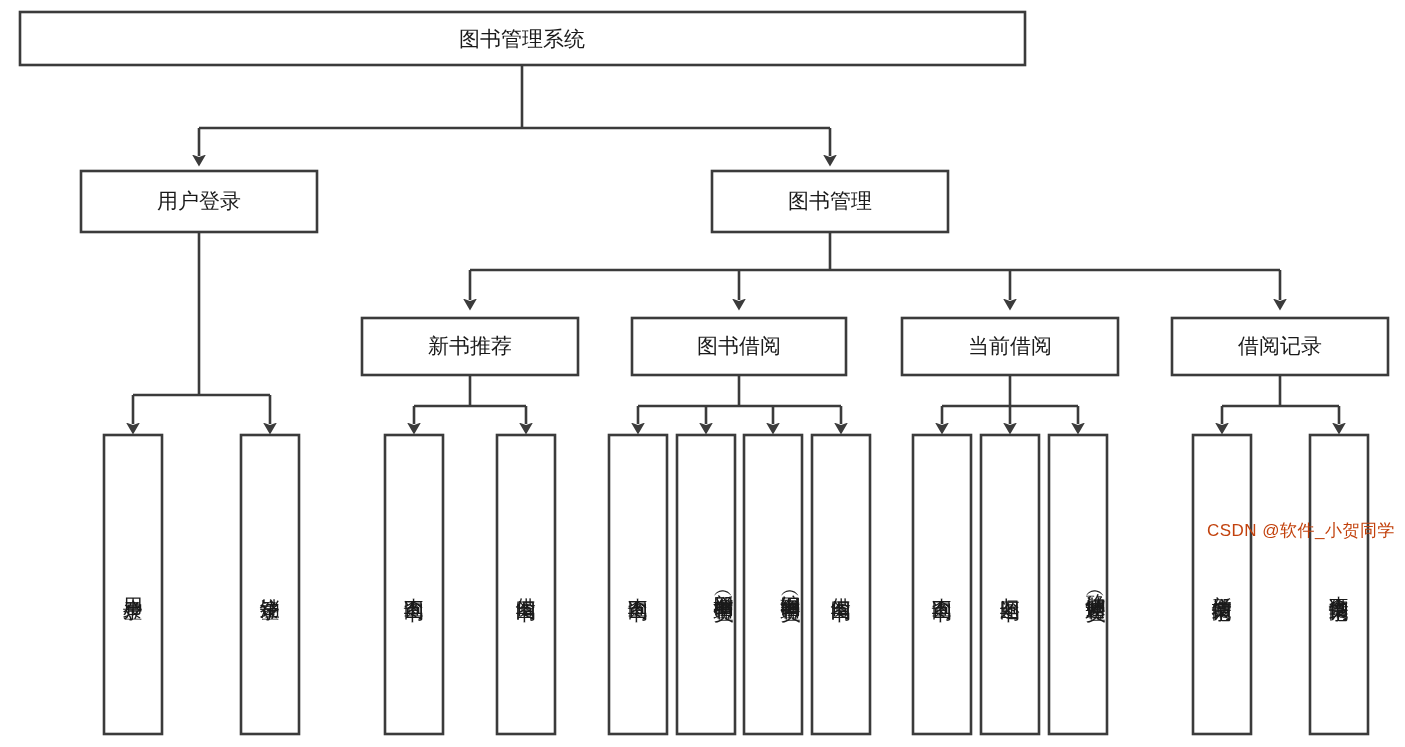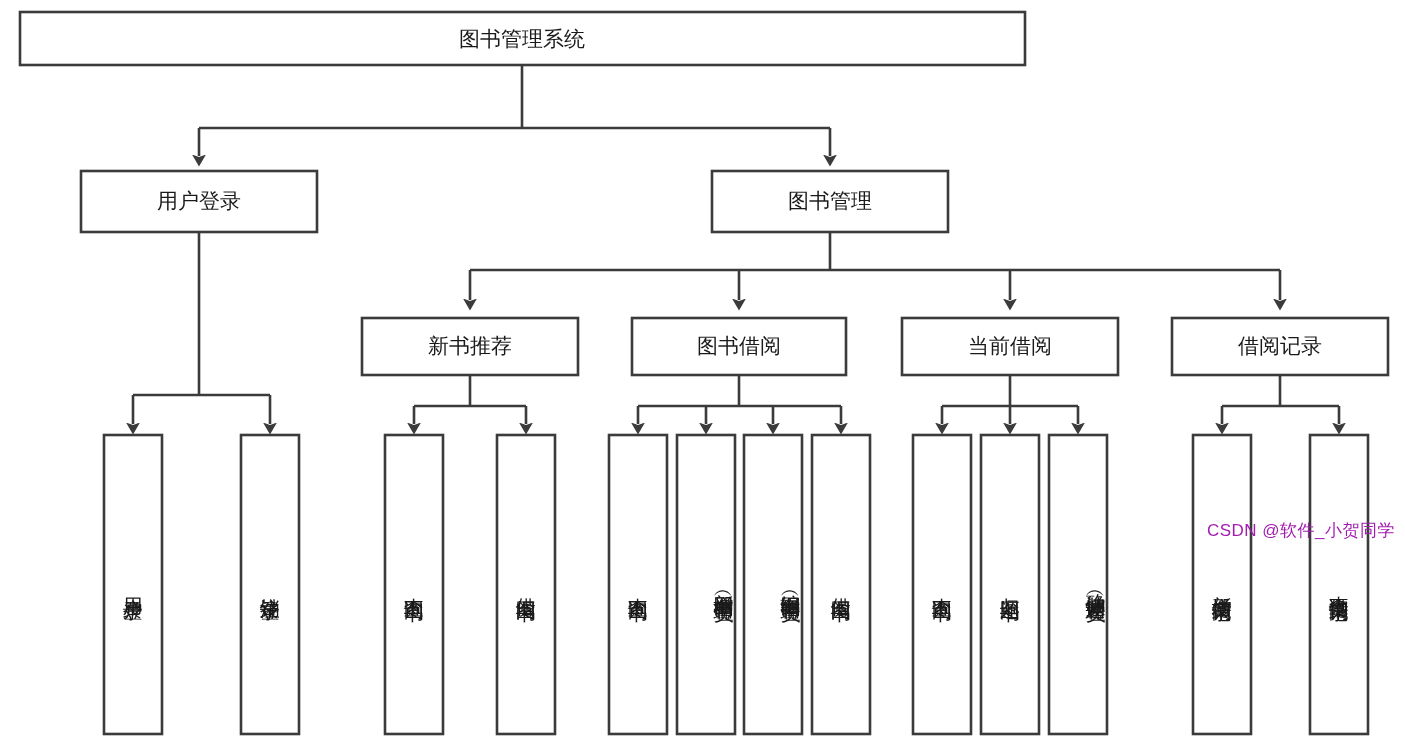--- a/index.html
+++ b/index.html
@@ -64,21 +64,21 @@
   }
   .arrow-head {
     fill: #3b3b3b;
   }
   #watermark {
     position: absolute;
     right: 10px;
     bottom: 6px;
     font-family: "Liberation Sans", "DejaVu Sans", sans-serif;
     font-size: 17px;
-    color: #a21caf;
+    color: #c2410c;
     letter-spacing: 0.5px;
     white-space: nowrap;
   }
 </style>
 </head>
 <body>
 
 <div id="diagram-root">
 
   <svg width="1405" height="747" viewBox="0 0 1405 747">

